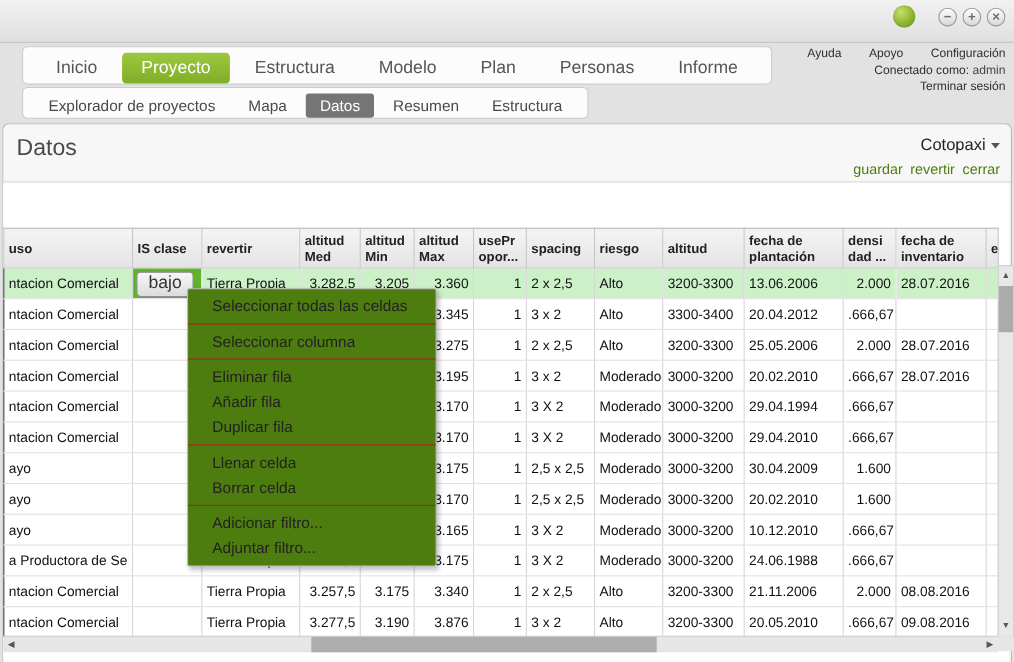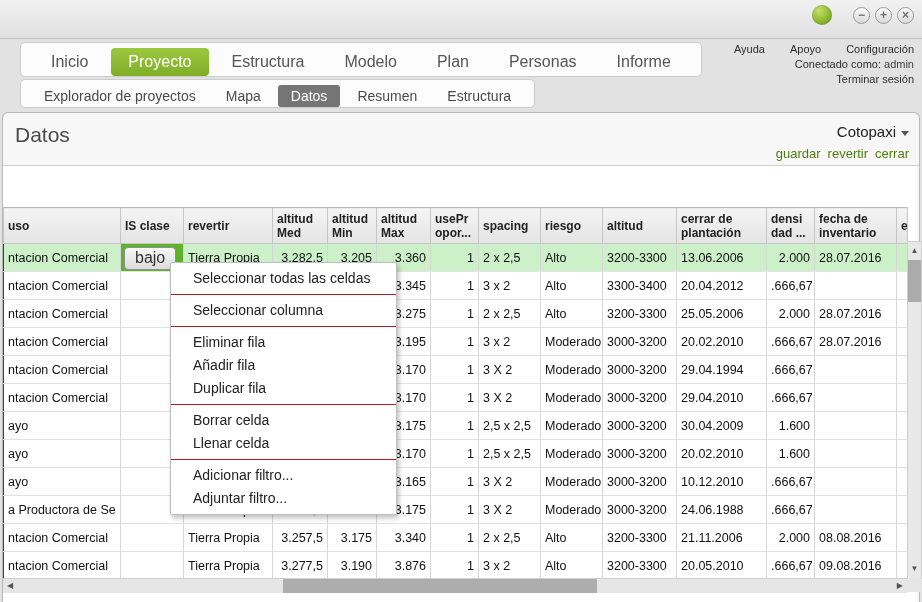--- a/index.html
+++ b/index.html
@@ -68,21 +68,21 @@
   .vscroll .arr.up{top:2px;}
   .vscroll .arr.down{bottom:2px;}
   .vthumb{position:absolute;left:0;top:18px;width:100%;height:42px;background:#ababab;}
   .hscroll{position:absolute;left:0;top:412px;width:904px;height:14px;background:#e6e6e6;border-top:1px solid #cfcfcf;}
   .hscroll .arr{position:absolute;top:0;font-size:8px;color:#555;line-height:14px;}
   .hscroll .arr.left{left:4px;}
   .hscroll .arr.right{right:4px;}
   .hthumb{position:absolute;left:280px;top:0;width:314px;height:100%;background:#adadad;}
   .sb-corner{position:absolute;left:904px;top:412px;width:14px;height:14px;background:#e6e6e6;}
   
-  .ctx-menu{position:absolute;left:170px;top:262px;width:225px;background:#ffffff;
+  .ctx-menu{position:absolute;left:170px;top:262px;width:225px;background:#4d7c0f;
     border:1px solid #bdbdbd;border-radius:2px;box-shadow:2px 3px 5px rgba(0,0,0,.25);z-index:50;}
   .ctx-group{padding:4px 0;border-top:1px solid #b91c1c;}
   .ctx-group:first-child{border-top:none;}
   .ctx-item{font-size:14px;color:#222;padding:2px 10px 2px 22px;line-height:19px;white-space:nowrap;cursor:default;}
 </style>
 </head>
 <body>
 
 <div class="topbar">
   <div class="win-controls">
@@ -152,21 +152,21 @@
             <th>uso</th>
             <th>IS clase</th>
             <th>revertir</th>
             <th>altitud Med</th>
             <th>altitud Min</th>
             <th>altitud Max</th>
             <th>usePr opor...</th>
             <th>spacing</th>
             <th>riesgo</th>
             <th>altitud</th>
-            <th>cerrar de plantación</th>
+            <th>fecha de plantación</th>
             <th>densi dad ...</th>
             <th>fecha de inventario</th>
             <th>e</th>
           </tr>
         </thead>
         <tbody>
           <tr class="selected">
             <td>ntacion Comercial</td>
             <td class="editing"><span class="cell-btn">bajo</span></td>
             <td>Tierra Propia</td>
@@ -381,20 +381,20 @@
     </div>
     <div class="ctx-group">
       <div class="ctx-item">Seleccionar columna</div>
     </div>
     <div class="ctx-group">
       <div class="ctx-item">Eliminar fila</div>
       <div class="ctx-item">Añadir fila</div>
       <div class="ctx-item">Duplicar fila</div>
     </div>
     <div class="ctx-group">
+      <div class="ctx-item">Llenar celda</div>
       <div class="ctx-item">Borrar celda</div>
-      <div class="ctx-item">Llenar celda</div>
     </div>
     <div class="ctx-group">
       <div class="ctx-item">Adicionar filtro...</div>
       <div class="ctx-item">Adjuntar filtro...</div>
     </div>
   </div>
 
 </body></html>

